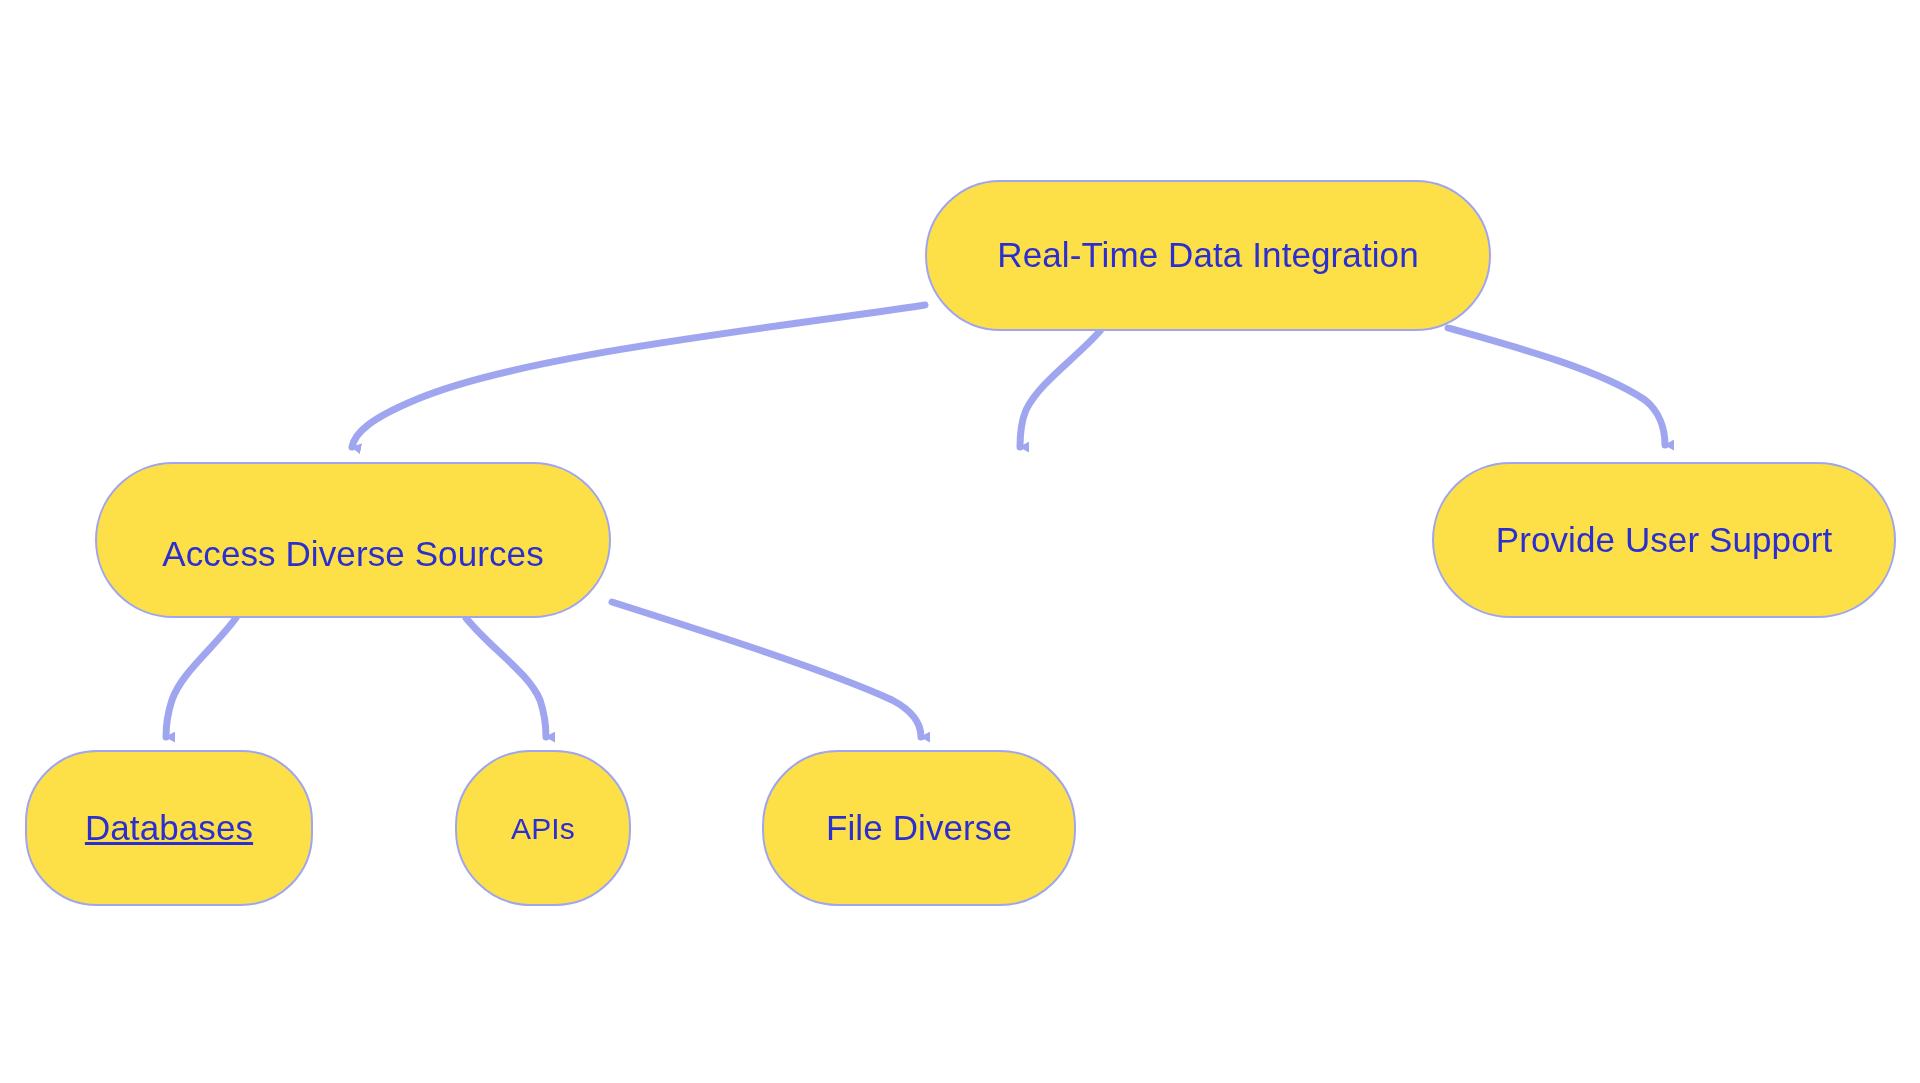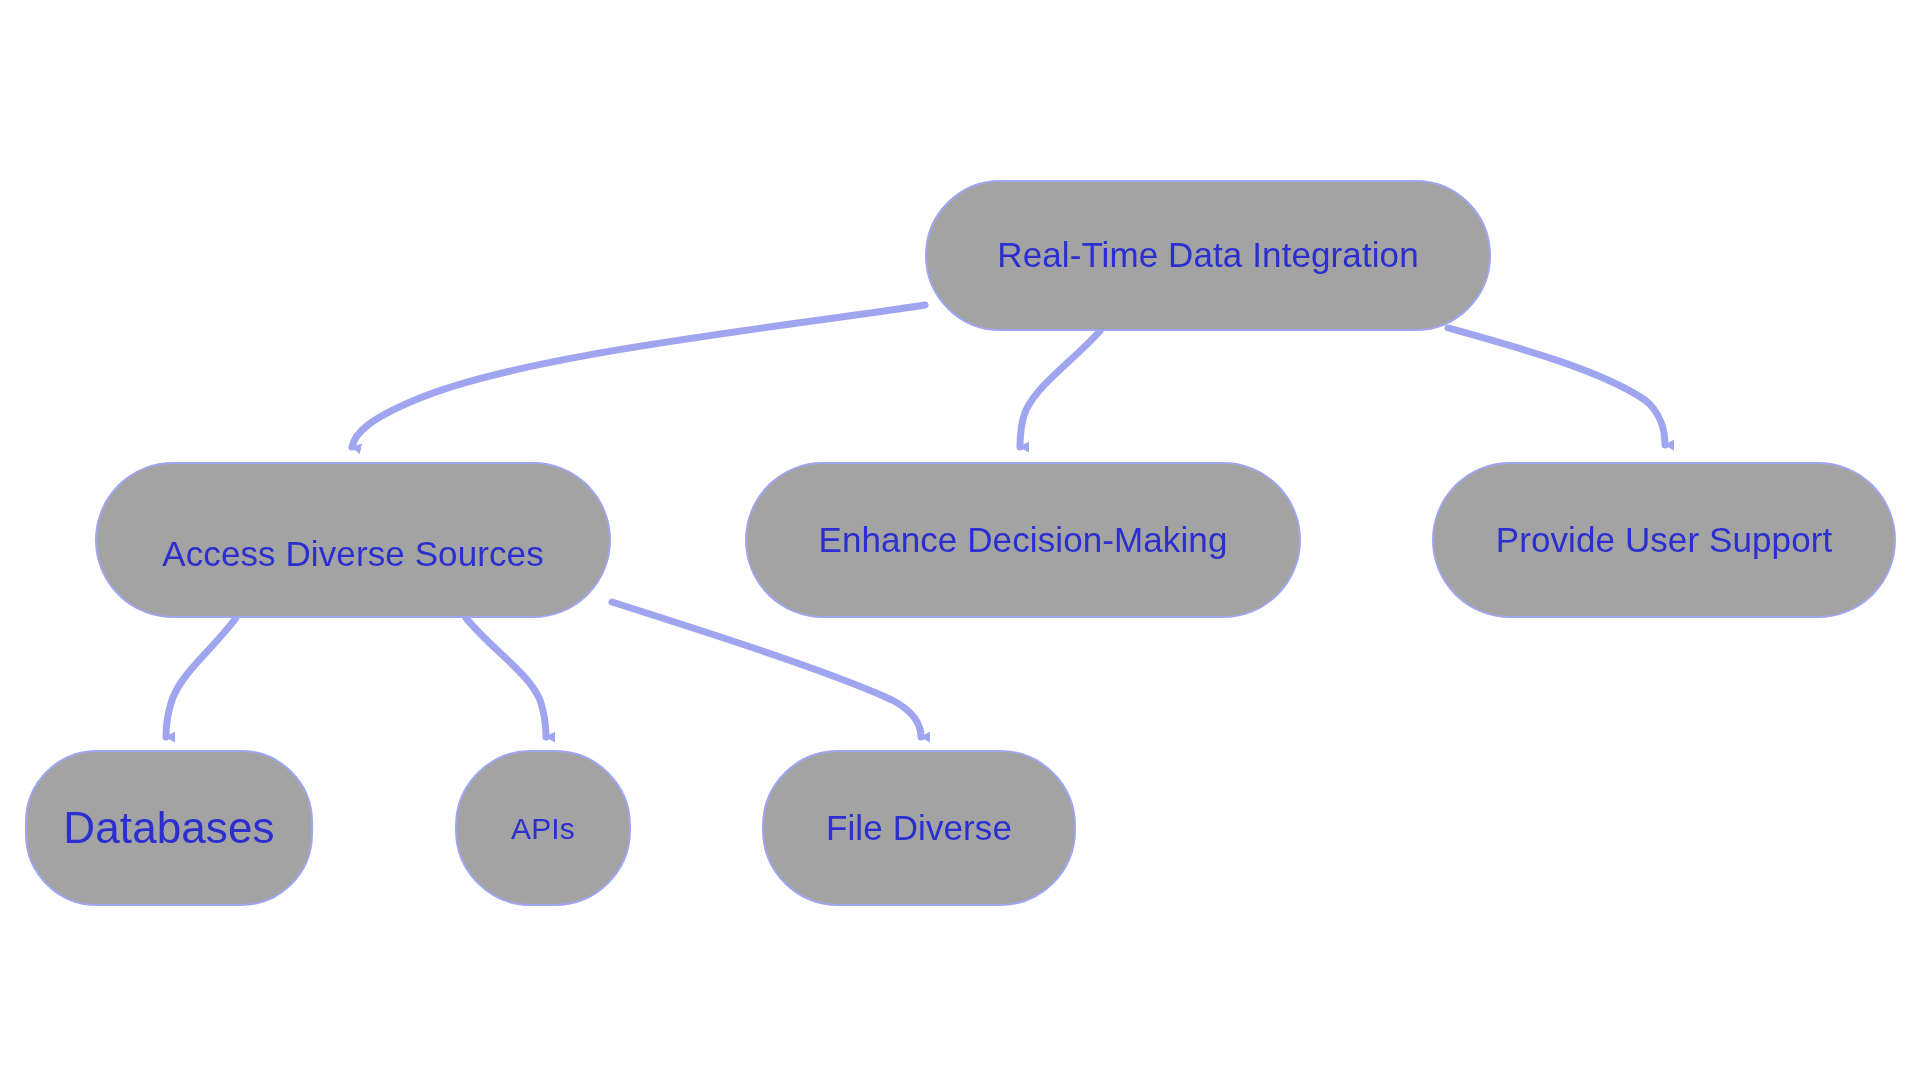--- a/index.html
+++ b/index.html
@@ -27,21 +27,21 @@
     width: 1920px;
     height: 1083px;
     pointer-events: none;
   }
   .flow-node {
     position: absolute;
     box-sizing: border-box;
     display: flex;
     align-items: center;
     justify-content: center;
-    background: #a3a3a3;
+    background: #fde047;
     border: 2px solid #9fa6ef;
     color: #2b2fd0;
     text-align: center;
     z-index: 2;
   }
   .flow-node .node-label {
     font-family: "Liberation Sans", sans-serif;
     font-weight: 400;
     letter-spacing: 0.1px;
     line-height: 1.1;
@@ -67,21 +67,21 @@
   #node-support {
     left: 1432px; top: 462px; width: 464px; height: 156px;
     border-radius: 78px;
   }
   #node-support .node-label { font-size: 35px; }
   
   #node-databases {
     left: 25px; top: 750px; width: 288px; height: 156px;
     border-radius: 72px;
   }
-  #node-databases .node-label { font-size: 44px; }
+  #node-databases .node-label { font-size: 35px; text-decoration: underline; }
   #node-apis {
     left: 455px; top: 750px; width: 176px; height: 156px;
     border-radius: 76px;
   }
   #node-apis .node-label { font-size: 30px; }
   #node-fileformats {
     left: 762px; top: 750px; width: 314px; height: 156px;
     border-radius: 76px;
   }
   #node-fileformats .node-label { font-size: 35px; }
@@ -112,23 +112,20 @@
   </svg>
 
   <div class="flow-node" id="node-root">
     <span class="node-label">Real-Time Data Integration</span>
   </div>
 
   <div class="flow-node" id="node-access">
     <span class="node-label">Access Diverse Sources</span>
   </div>
 
-  <div class="flow-node" id="node-enhance">
-    <span class="node-label">Enhance Decision-Making</span>
-  </div>
 
   <div class="flow-node" id="node-support">
     <span class="node-label">Provide User Support</span>
   </div>
 
   <div class="flow-node" id="node-databases">
     <span class="node-label">Databases</span>
   </div>
 
   <div class="flow-node" id="node-apis">

